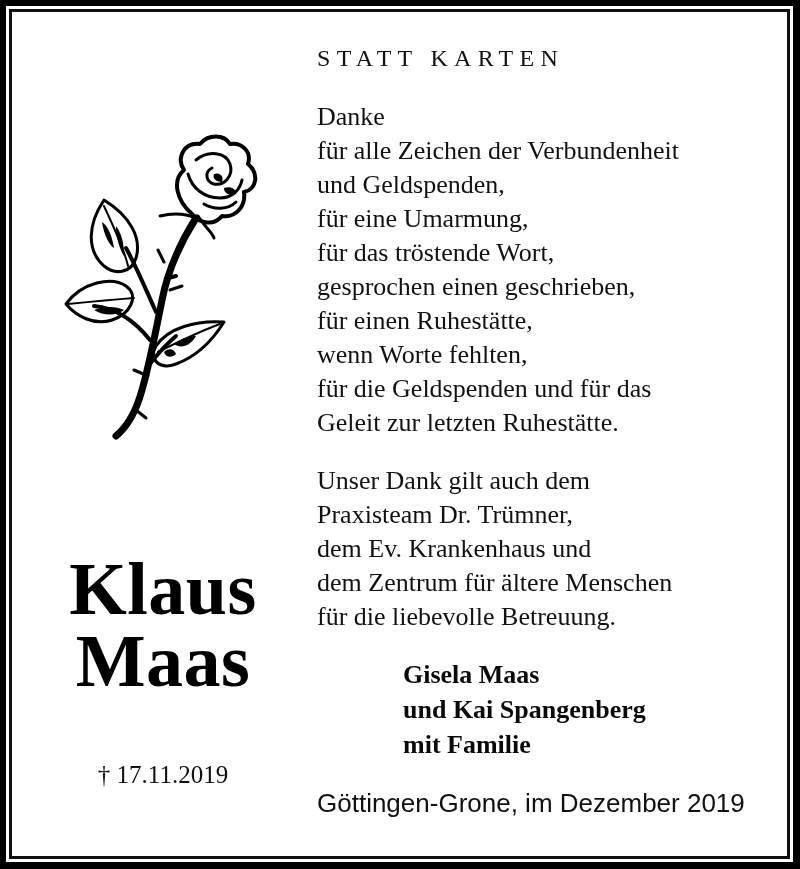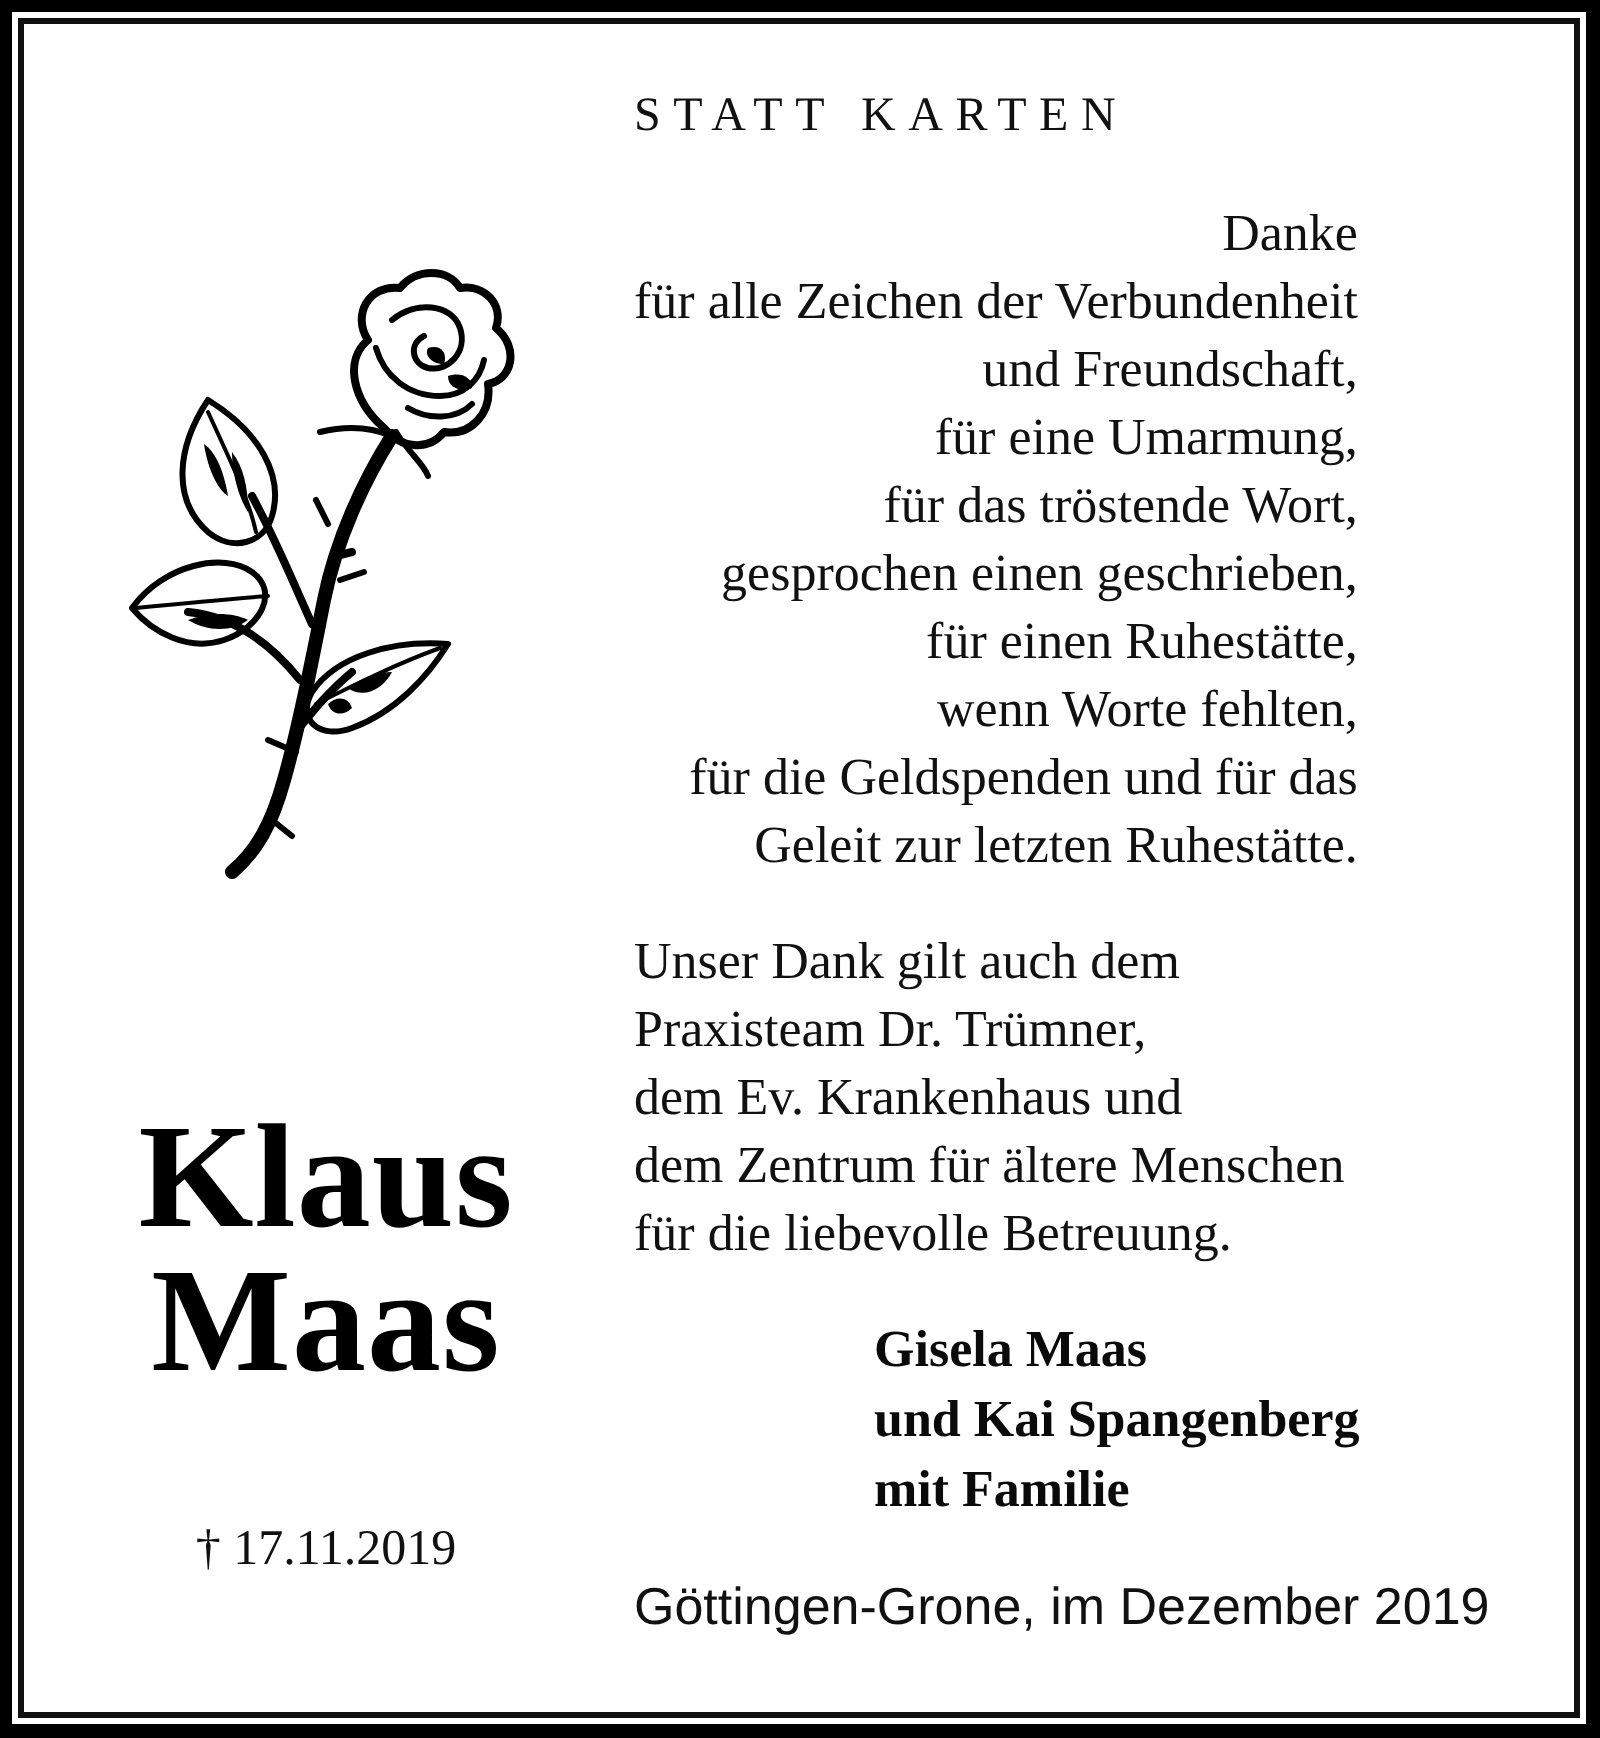--- a/index.html
+++ b/index.html
@@ -41,32 +41,32 @@
       line-height: 28px;
     }
     .body-block {
       left: 317px;
       font-family: "Liberation Serif", "DejaVu Serif", serif;
       font-size: 26px;
       line-height: 34px;
       color: #111111;
     }
     .body-block .line { display: block; height: 34px; }
-    .para1 { top: 100px; text-align: right; }
+    .para1 { top: 100px; }
     .para2 { top: 464px; }
 
     .signature {
       left: 403px; top: 657px;
       font-family: "Liberation Serif", "DejaVu Serif", serif;
       font-weight: bold;
       font-size: 26px;
       line-height: 35px;
       color: #0a0a0a;
     }
-    .signature .line { display: block; height: 35px; margin-left: 34px; }
+    .signature .line { display: block; height: 35px; }
 
     .place-date {
       left: 317px; top: 786px;
       font-family: Liberation Sans, sans-serif;
       font-size: 26px;
       line-height: 34px;
     }
 
     .name-block {
       left: 30px; width: 266px;
@@ -147,21 +147,21 @@
     <path d="M150 44 C 156 42, 160 46, 158 52 C 152 52, 148 48, 150 44 Z"></path>
     <path d="M160 58 C 166 56, 172 58, 172 64 C 166 66, 160 64, 160 58 Z"></path>
   </g>
 </svg>
 
 <div class="abs kicker">STATT KARTEN</div>
 
 <div class="abs body-block para1">
   <span class="line">Danke</span>
   <span class="line">für alle Zeichen der Verbundenheit</span>
-  <span class="line">und Freundschaft,</span>
+  <span class="line">und Geldspenden,</span>
   <span class="line">für eine Umarmung,</span>
   <span class="line">für das tröstende Wort,</span>
   <span class="line">gesprochen einen geschrieben,</span>
   <span class="line">für einen Ruhestätte,</span>
   <span class="line">wenn Worte fehlten,</span>
   <span class="line">für die Geldspenden und für das</span>
   <span class="line">Geleit zur letzten Ruhestätte.</span>
 </div>
 
 <div class="abs body-block para2">

